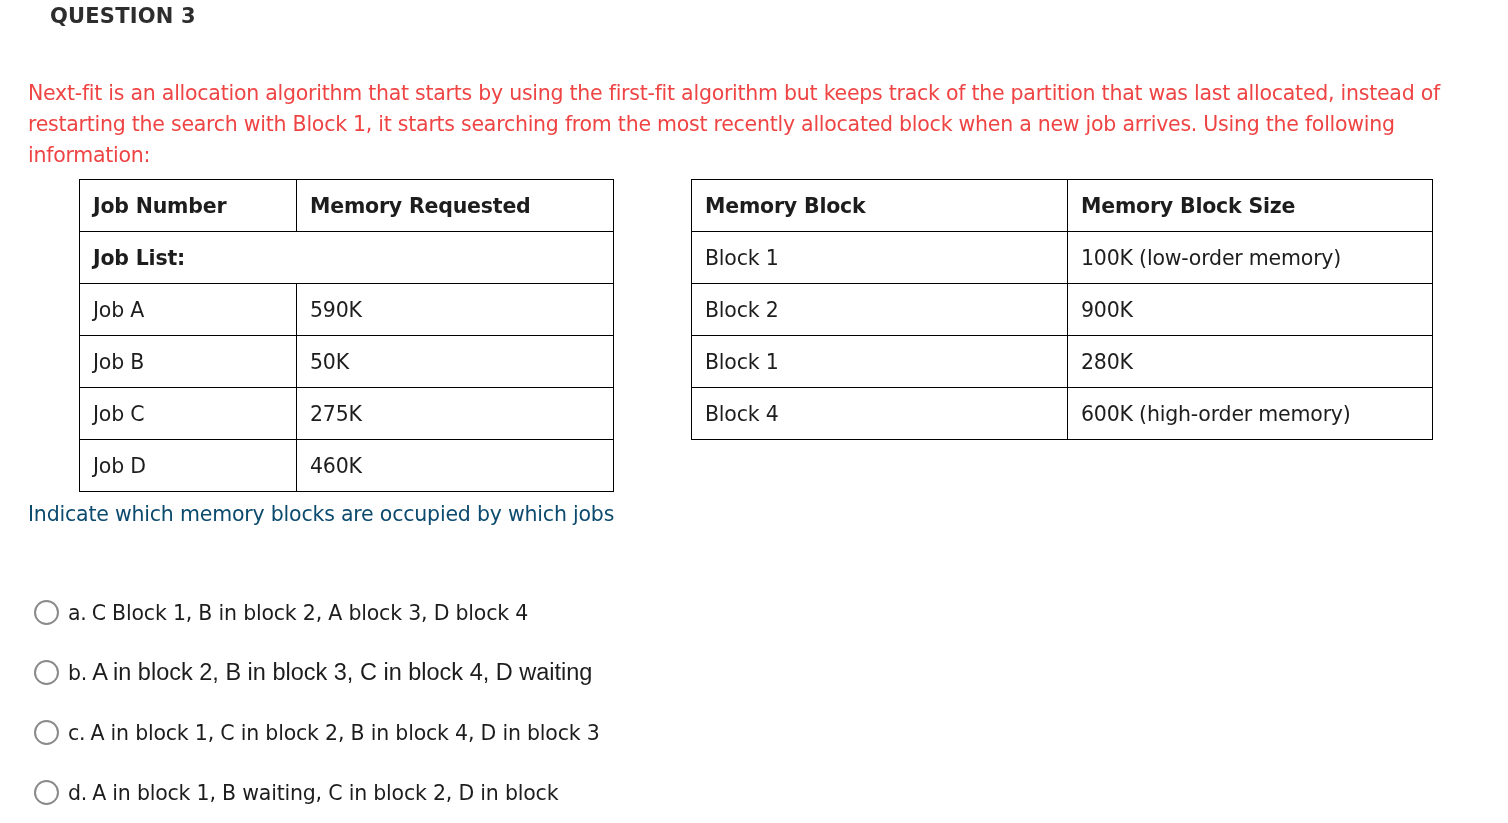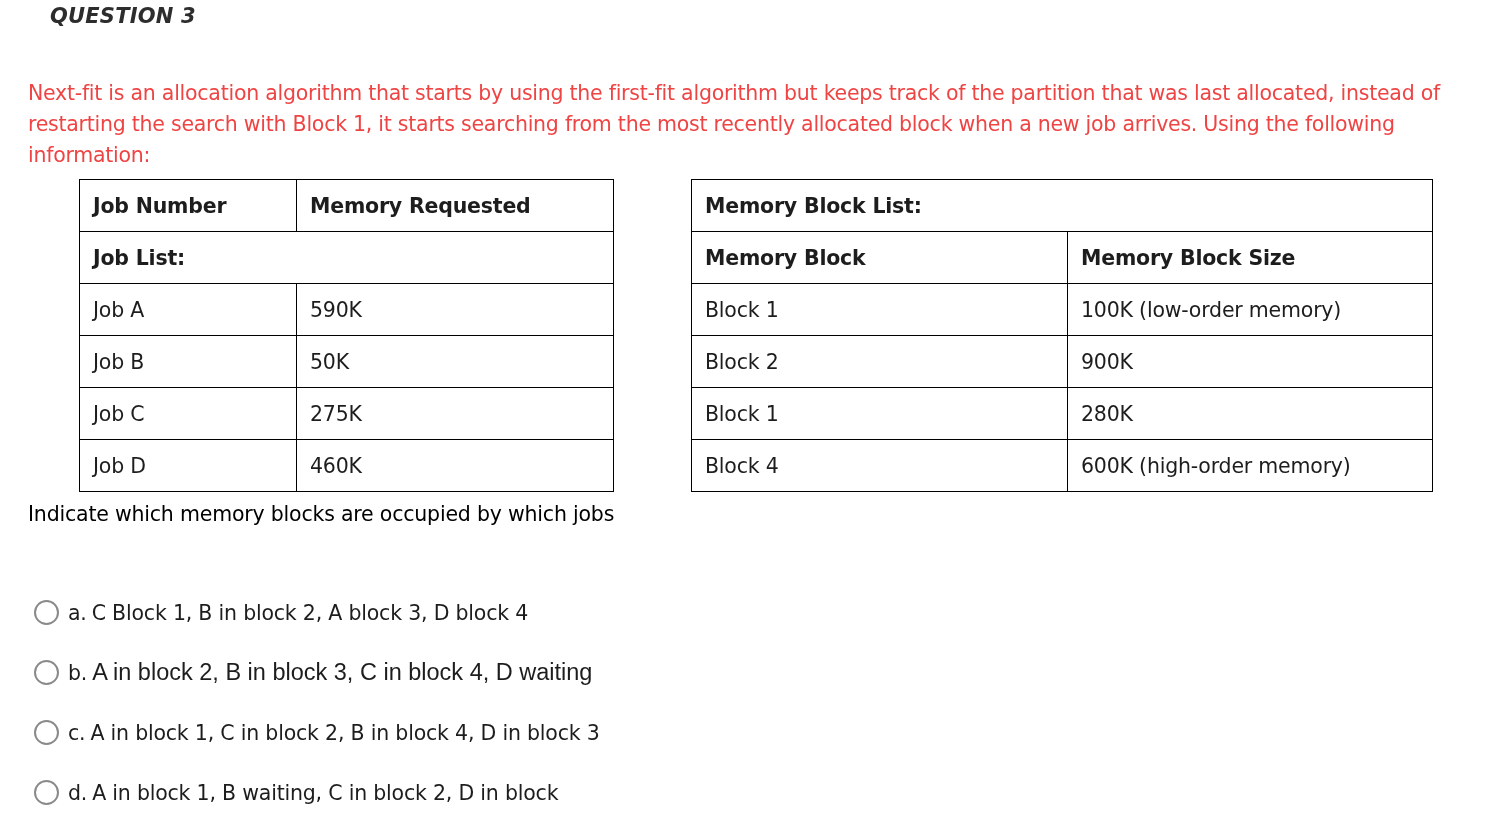--- a/index.html
+++ b/index.html
@@ -20,21 +20,20 @@
   
   .question-heading {
     position: absolute;
     left: 50px;
     top: 4px;
     font-size: 21px;
     font-weight: bold;
     letter-spacing: 0.2px;
     color: #2d2d2d;
     font-family: "DejaVu Sans", sans-serif;
-    font-style: italic;
   }
 
   
   .intro-paragraph {
     position: absolute;
     left: 28px;
     top: 78px;
     width: 1450px;
     font-size: 20.5px;
     line-height: 31px;
@@ -74,21 +73,21 @@
   #block-table { left: 691px; top: 179px; width: 741px; }
   #block-table col.c1 { width: 376px; }
   #block-table col.c2 { width: 365px; }
 
   
   .prompt-line {
     position: absolute;
     left: 28px;
     top: 502px;
     font-size: 20.5px;
-    color: #000000;
+    color: #0c4a6e;
     font-family: "DejaVu Sans", sans-serif;
     letter-spacing: -0.2px;
   }
 
   
   .options {
     position: absolute;
     left: 34px;
     top: 592px;
     width: 1400px;
@@ -168,23 +167,20 @@
   </tbody>
 </table>
 
 <table class="tbl" id="block-table">
   <colgroup>
       <col class="c1">
       <col class="c2">
     </colgroup>
   <tbody>
     <tr>
-      <td class="title-cell" colspan="2">Memory Block List:</td>
-    </tr>
-    <tr>
       <td class="th-cell">Memory Block</td>
       <td class="th-cell">Memory Block Size</td>
     </tr>
     <tr>
       <td>Block 1</td>
       <td>100K (low-order memory)</td>
     </tr>
     <tr>
       <td>Block 2</td>
       <td>900K</td>

